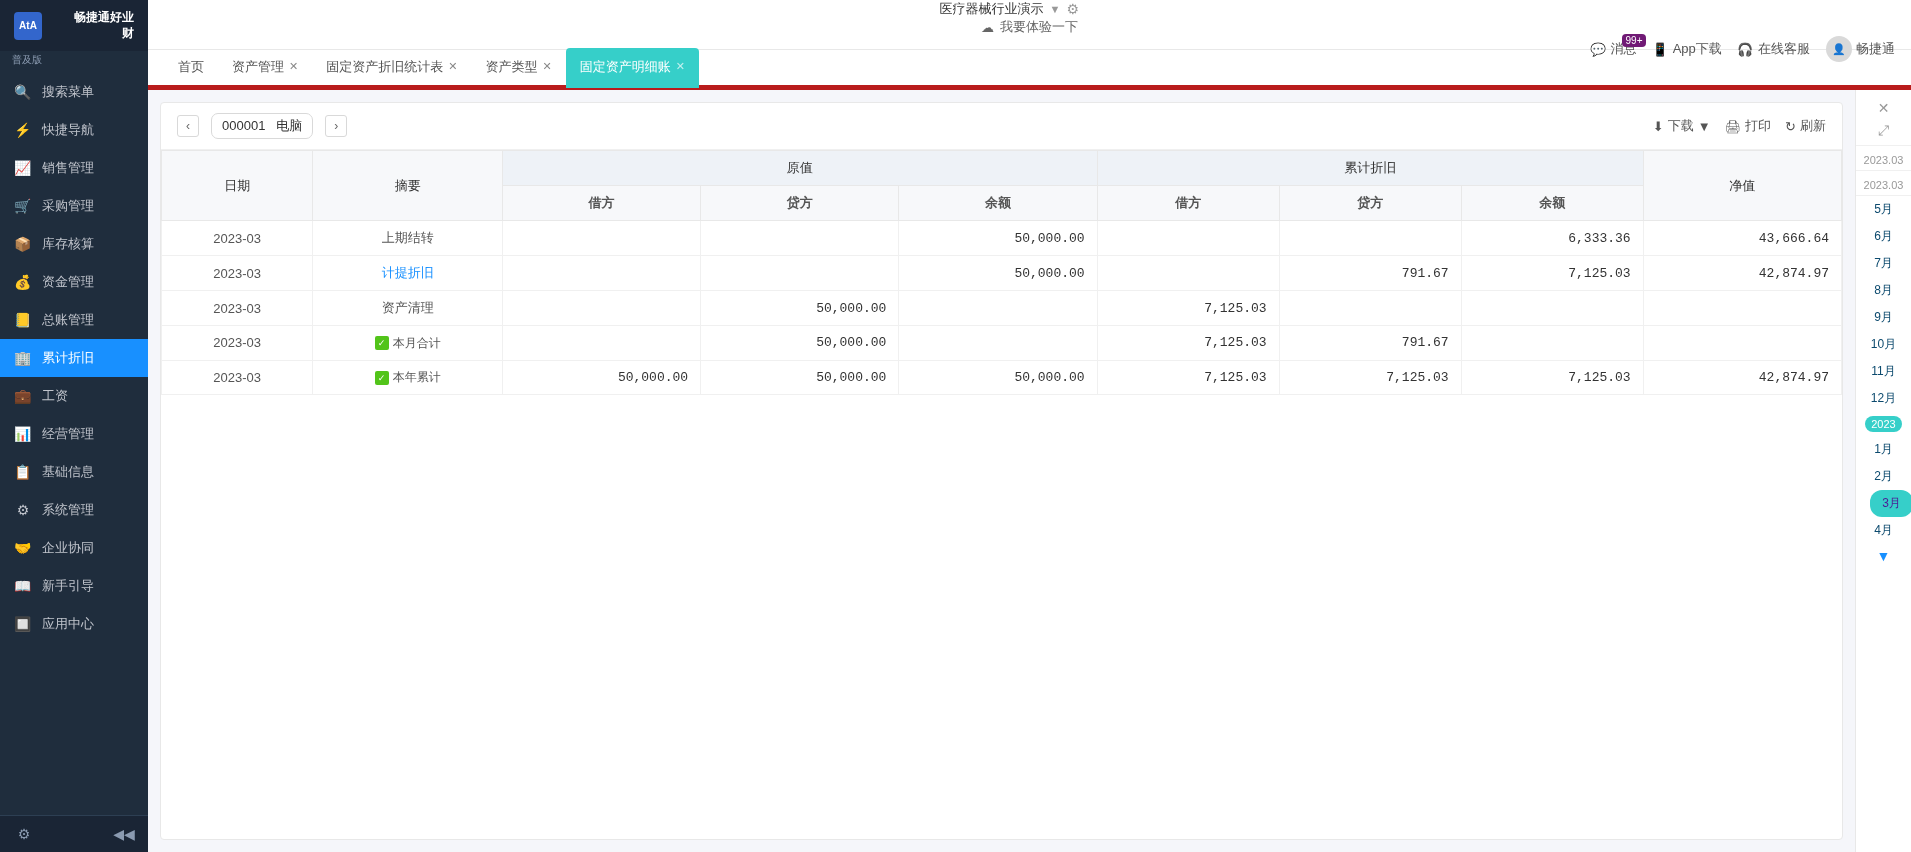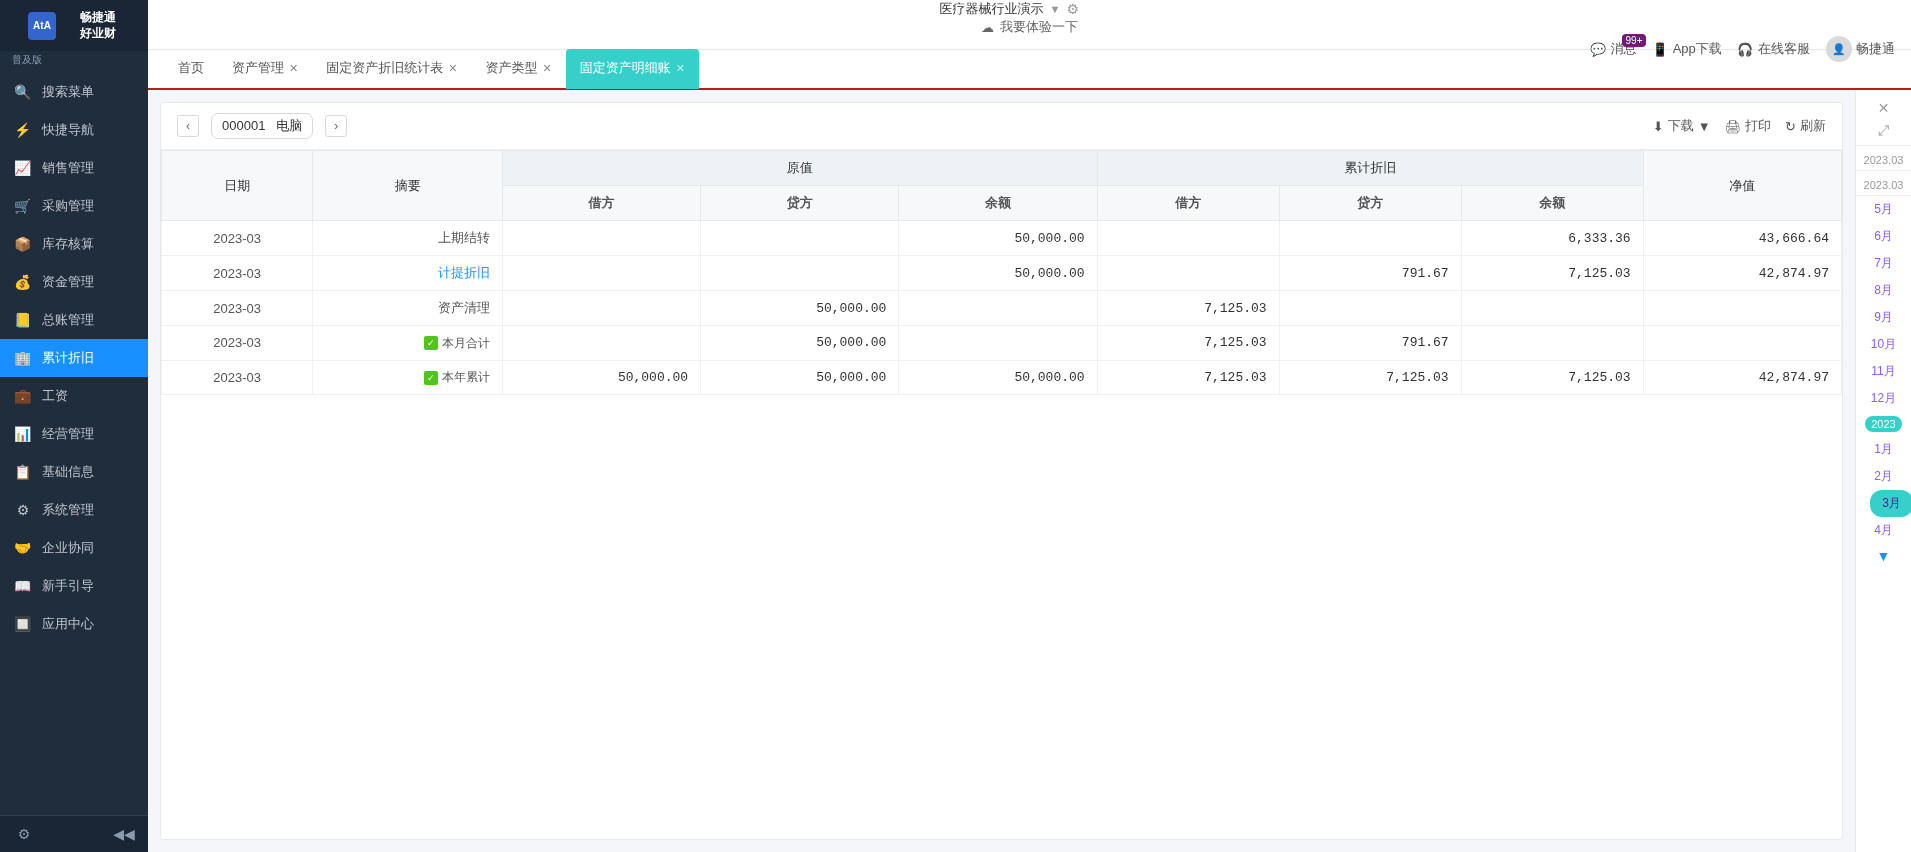--- a/index.html
+++ b/index.html
@@ -11,28 +11,29 @@
       background: #1f2d3d;
       color: #c0c4cc;
       display: flex;
       flex-direction: column;
       flex-shrink: 0;
       height: 100%;
       overflow: hidden;
     }
     .sidebar-header {
       background: #1a2535;
-      padding: 10px 28px;
+      padding: 10px 14px;
       display: flex;
       align-items: center;
       gap: 24px;
       color: #fff;
       font-size: 13px;
       font-weight: bold;
       min-height: 50px;
+      text-align: right;
     }
     .sidebar-header .logo-icon {
       width: 28px; height: 28px;
       background: #36c;
       border-radius: 4px;
       display: flex; align-items: center; justify-content: center;
       font-size: 10px; color: #fff; font-weight: bold;
       flex-shrink: 0;
     }
     .sidebar-header .title-text { font-size: 12px; line-height: 1.3; }
@@ -141,21 +142,21 @@
       color: #666; font-size: 11px;
     }
 
     
     .tabs-bar {
       background: #fff;
       height: 40px;
       display: flex;
       align-items: center;
       padding: 0 16px;
-      border-bottom: 2px solid #b91c1c;
+      border-bottom: 5px solid #b91c1c;
       gap: 0;
       flex-shrink: 0;
     }
     .tab-item {
       display: flex;
       align-items: center;
       gap: 5px;
       padding: 0 14px;
       height: 40px;
       border-bottom: 2px solid transparent;
@@ -263,21 +264,21 @@
       color: #555;
     }
     tbody tr td {
       border: 1px solid #f0f0f0;
       padding: 8px 12px;
       text-align: center;
       font-size: 13px;
       color: #333;
     }
     .td-date { color: #555; }
-    .td-desc { text-align: right; color: #555; }
+    .td-desc { text-align: center; color: #555; }
     .td-desc.link { color: #1890ff; cursor: pointer; }
     .td-num { text-align: right; font-family: 'Courier New', monospace; }
     .col-group-header { background: #eef2f7 !important; }
 
     
     .month-badge {
       display: inline-flex;
       align-items: center;
       gap: 4px;
       font-size: 12px;
@@ -310,21 +311,21 @@
       padding: 8px 4px 4px;
       text-align: center;
       width: 100%;
       border-bottom: 1px solid #f0f0f0;
     }
     .tl-month {
       width: 100%;
       padding: 5px 4px;
       text-align: center;
       font-size: 12px;
-      color: #8b5cf6;
+      color: #0c4a6e;
       cursor: pointer;
       display: flex;
       align-items: center;
       justify-content: center;
     }
     .tl-month.active {
       background: #36cfc9;
       color: #4c1d95;
       border-radius: 12px;
       margin: 0 12px;

